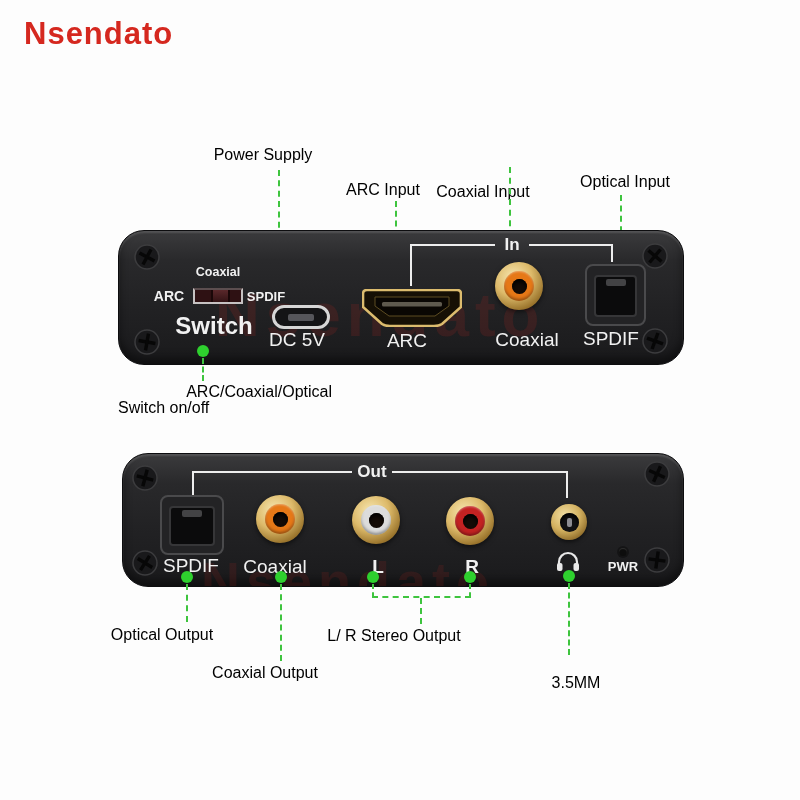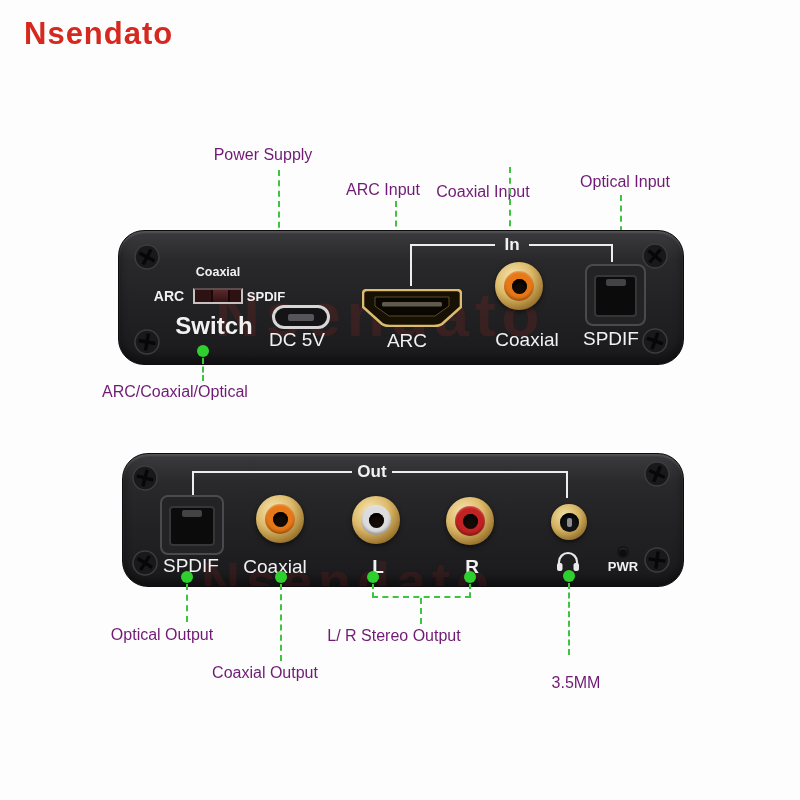--- a/index.html
+++ b/index.html
@@ -1,20 +1,20 @@
 <!DOCTYPE html>
 <html><head>
 <meta charset="utf-8">
 <style>
   html,body{margin:0;padding:0;background:#ffffff;}
   .canvas{position:relative;width:800px;height:800px;background:#fdfdfd;overflow:hidden;
           font-family:"Liberation Sans",sans-serif;}
   .logo{position:absolute;left:24px;top:16px;font-size:31px;font-weight:800;
         letter-spacing:1px;color:#d5281f;font-family:"Liberation Sans",sans-serif;}
-  .callout{position:absolute;font-size:16px;color:#701a75;text-align:center;line-height:1.1;}
+  .callout{position:absolute;font-size:16px;color:#000000;text-align:center;line-height:1.1;}
   .callout.left{text-align:left;}
   .lead{position:absolute;width:0;border-left:2px dashed #3ec43e;}
   .lead-h{position:absolute;height:0;border-top:2px dashed #3ec43e;}
   .dot{position:absolute;width:12px;height:12px;border-radius:50%;background:#2ed02e;}
   .device{position:absolute;border-radius:26px;border:1px solid #0d0d0f;
           background:linear-gradient(180deg,#3b3b3d 0%,#29292b 22%,#222224 55%,#1a1a1c 100%);
           box-shadow:inset 0 2px 2px rgba(255,255,255,.14), inset 0 -6px 10px rgba(0,0,0,.45);
           overflow:hidden;}
   .wm{position:absolute;font-weight:800;color:rgba(210,40,32,.15);white-space:nowrap;
       letter-spacing:6px;pointer-events:none;}
@@ -137,21 +137,22 @@
   <div class="plabel" style="left:477px;top:329px;width:100px;font-size:19px;font-weight:500;">Coaxial</div>
 
   <div class="toslink" style="left:585px;top:264px;width:57px;height:58px;">
     <div class="open"></div>
     <div class="tab"></div>
   </div>
   <div class="plabel" style="left:561px;top:328px;width:100px;font-size:19px;font-weight:500;">SPDIF</div>
 
   <div class="dot" style="left:197px;top:345px;"></div>
   <div class="lead" style="left:202px;top:358px;height:23px;"></div>
-  <div class="callout left" style="left:102px;top:383px;width:220px;">ARC/Coaxial/Optical</div>
+  <div class="callout left" style="left:112px;top:383px;width:220px;text-align:right;">ARC/Coaxial/Optical</div>
+  <div class="callout left" style="left:118px;top:399px;width:220px;">Switch on/off</div>
 
   <div class="device" style="left:122px;top:453px;width:560px;height:132px;">
     <div class="wm" style="left:78px;top:96px;font-size:54px;color:rgba(210,40,32,.12);">Nsendato</div>
   </div>
 
   <svg class="screw" style="left:132px;top:465px;" viewBox="0 0 26 26">
       <circle cx="13" cy="13" r="12" fill="#19191b" stroke="#3c3c3e" stroke-width="1.5"></circle>
       <g stroke="#070707" stroke-width="3.4" transform="rotate(15 13 13)">
         <line x1="4.5" y1="13" x2="21.5" y2="13"></line>
         <line x1="13" y1="4.5" x2="13" y2="21.5"></line>

